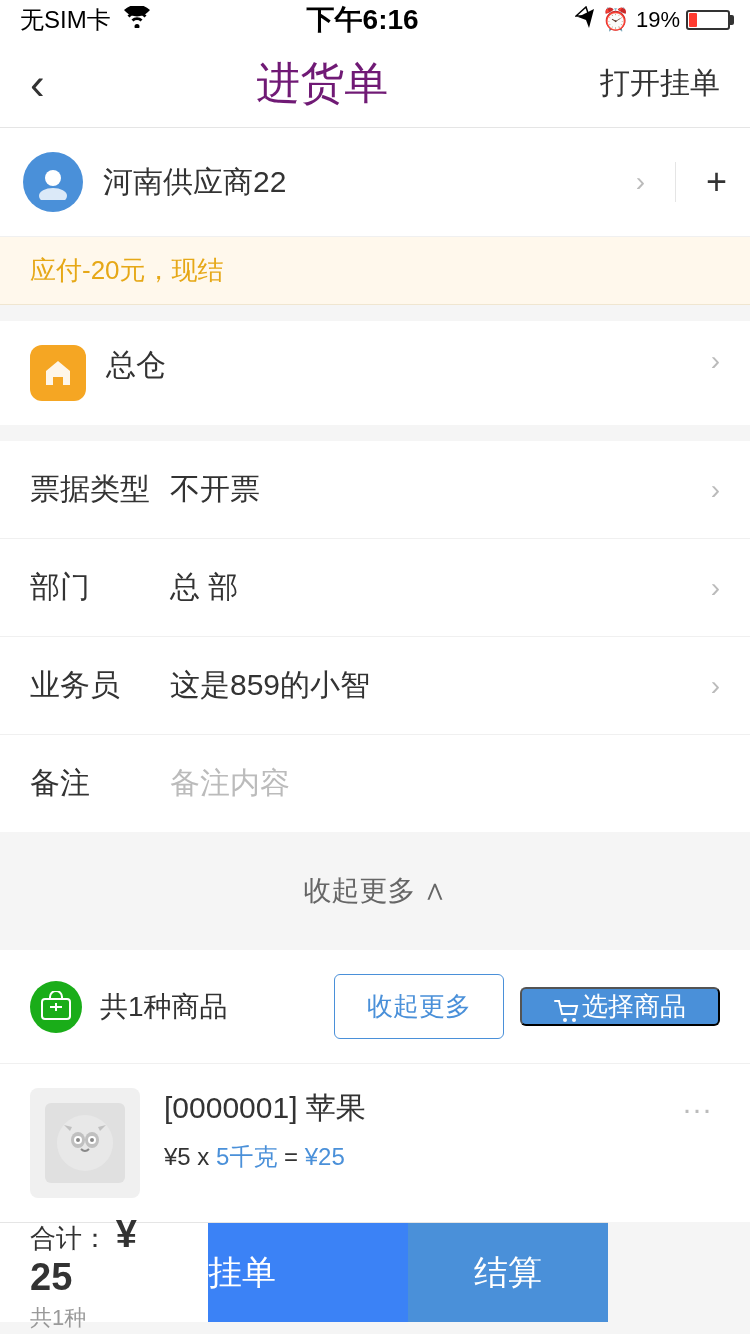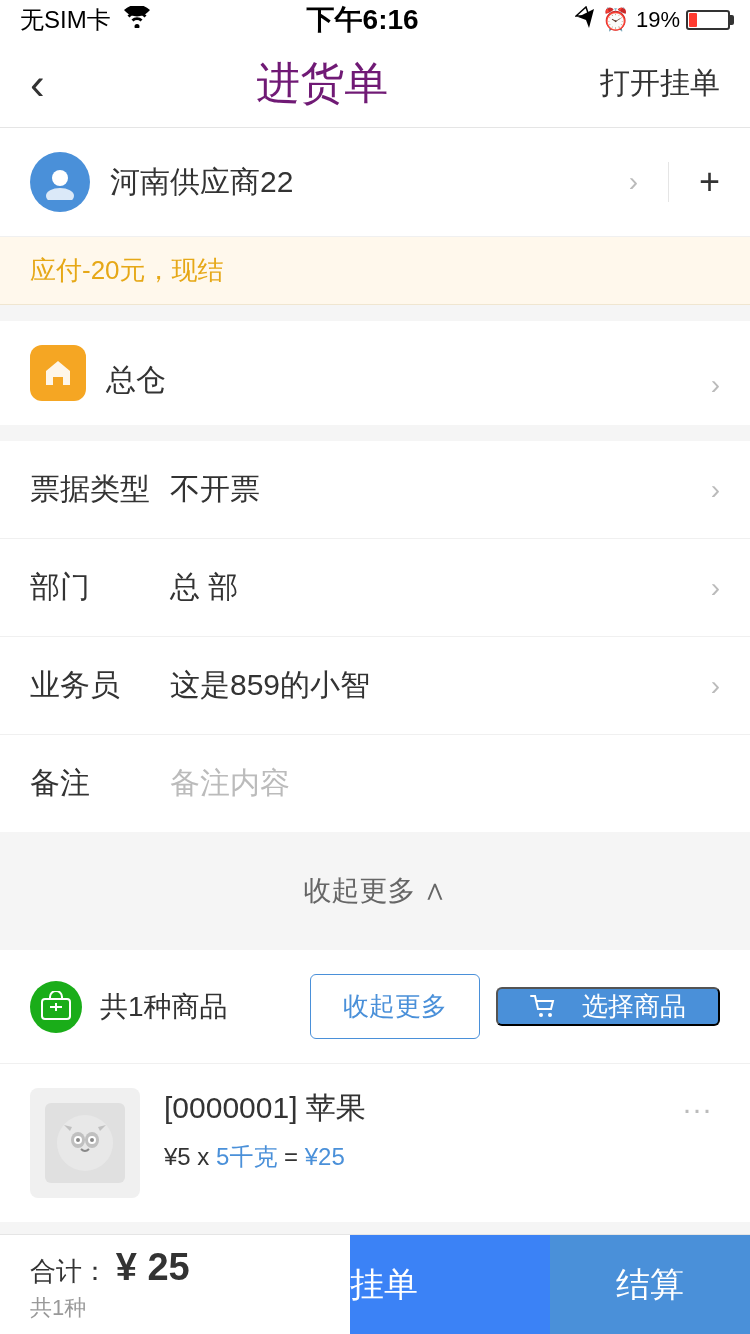--- a/index.html
+++ b/index.html
@@ -83,21 +83,21 @@
     
     .section-card {
       background: #fff;
       margin-bottom: 16px;
     }
 
     
     .supplier-row {
       display: flex;
       align-items: center;
-      padding: 24px 30px;
+      padding: 24px 23px;
       border-bottom: 1px solid #f0f0f0;
     }
     .supplier-avatar {
       width: 60px; height: 60px;
       border-radius: 50%;
       background: #4a90d9;
       display: flex; align-items: center; justify-content: center;
       color: #fff;
       font-size: 28px;
       margin-right: 20px;
@@ -129,21 +129,21 @@
       background: #fff8ec;
       padding: 16px 30px;
       font-size: 26px;
       color: #e6a817;
       border-bottom: 1px solid #f0e6d0;
     }
 
     
     .warehouse-row {
       display: flex;
-      align-items: flex-end;
+      align-items: flex-start;
       padding: 24px 30px;
     }
     .warehouse-icon {
       width: 56px; height: 56px;
       border-radius: 12px;
       background: #f5a623;
       display: flex; align-items: center; justify-content: center;
       color: #fff;
       font-size: 30px;
       margin-right: 20px;
@@ -233,22 +233,22 @@
       cursor: pointer;
     }
     .btn-primary {
       background: #4a90d9;
       color: #fff;
       padding: 0 32px;
       border-radius: 6px;
       font-size: 26px;
       cursor: pointer;
       display: flex;
-      align-items: center;
-      gap: 24px;
+      align-items: flex-end;
+      gap: 0;
     }
 
     
     .product-item {
       background: #fff;
       display: flex;
       align-items: flex-start;
       padding: 24px 30px;
       margin-bottom: 16px;
     }
@@ -285,22 +285,22 @@
       cursor: pointer;
       padding: 4px 8px;
     }
 
     
     .spacer { height: 100px; }
 
     
     .footer {
       position: fixed;
-      bottom: 0;
-      width: 750px;
+      bottom: 12px;
+      width: 608px;
       height: 100px;
       display: flex;
       align-items: stretch;
       background: #fff;
       border-top: 1px solid #e5e5e5;
     }
     .footer-total {
       flex: 1;
       display: flex;
       flex-direction: column;

